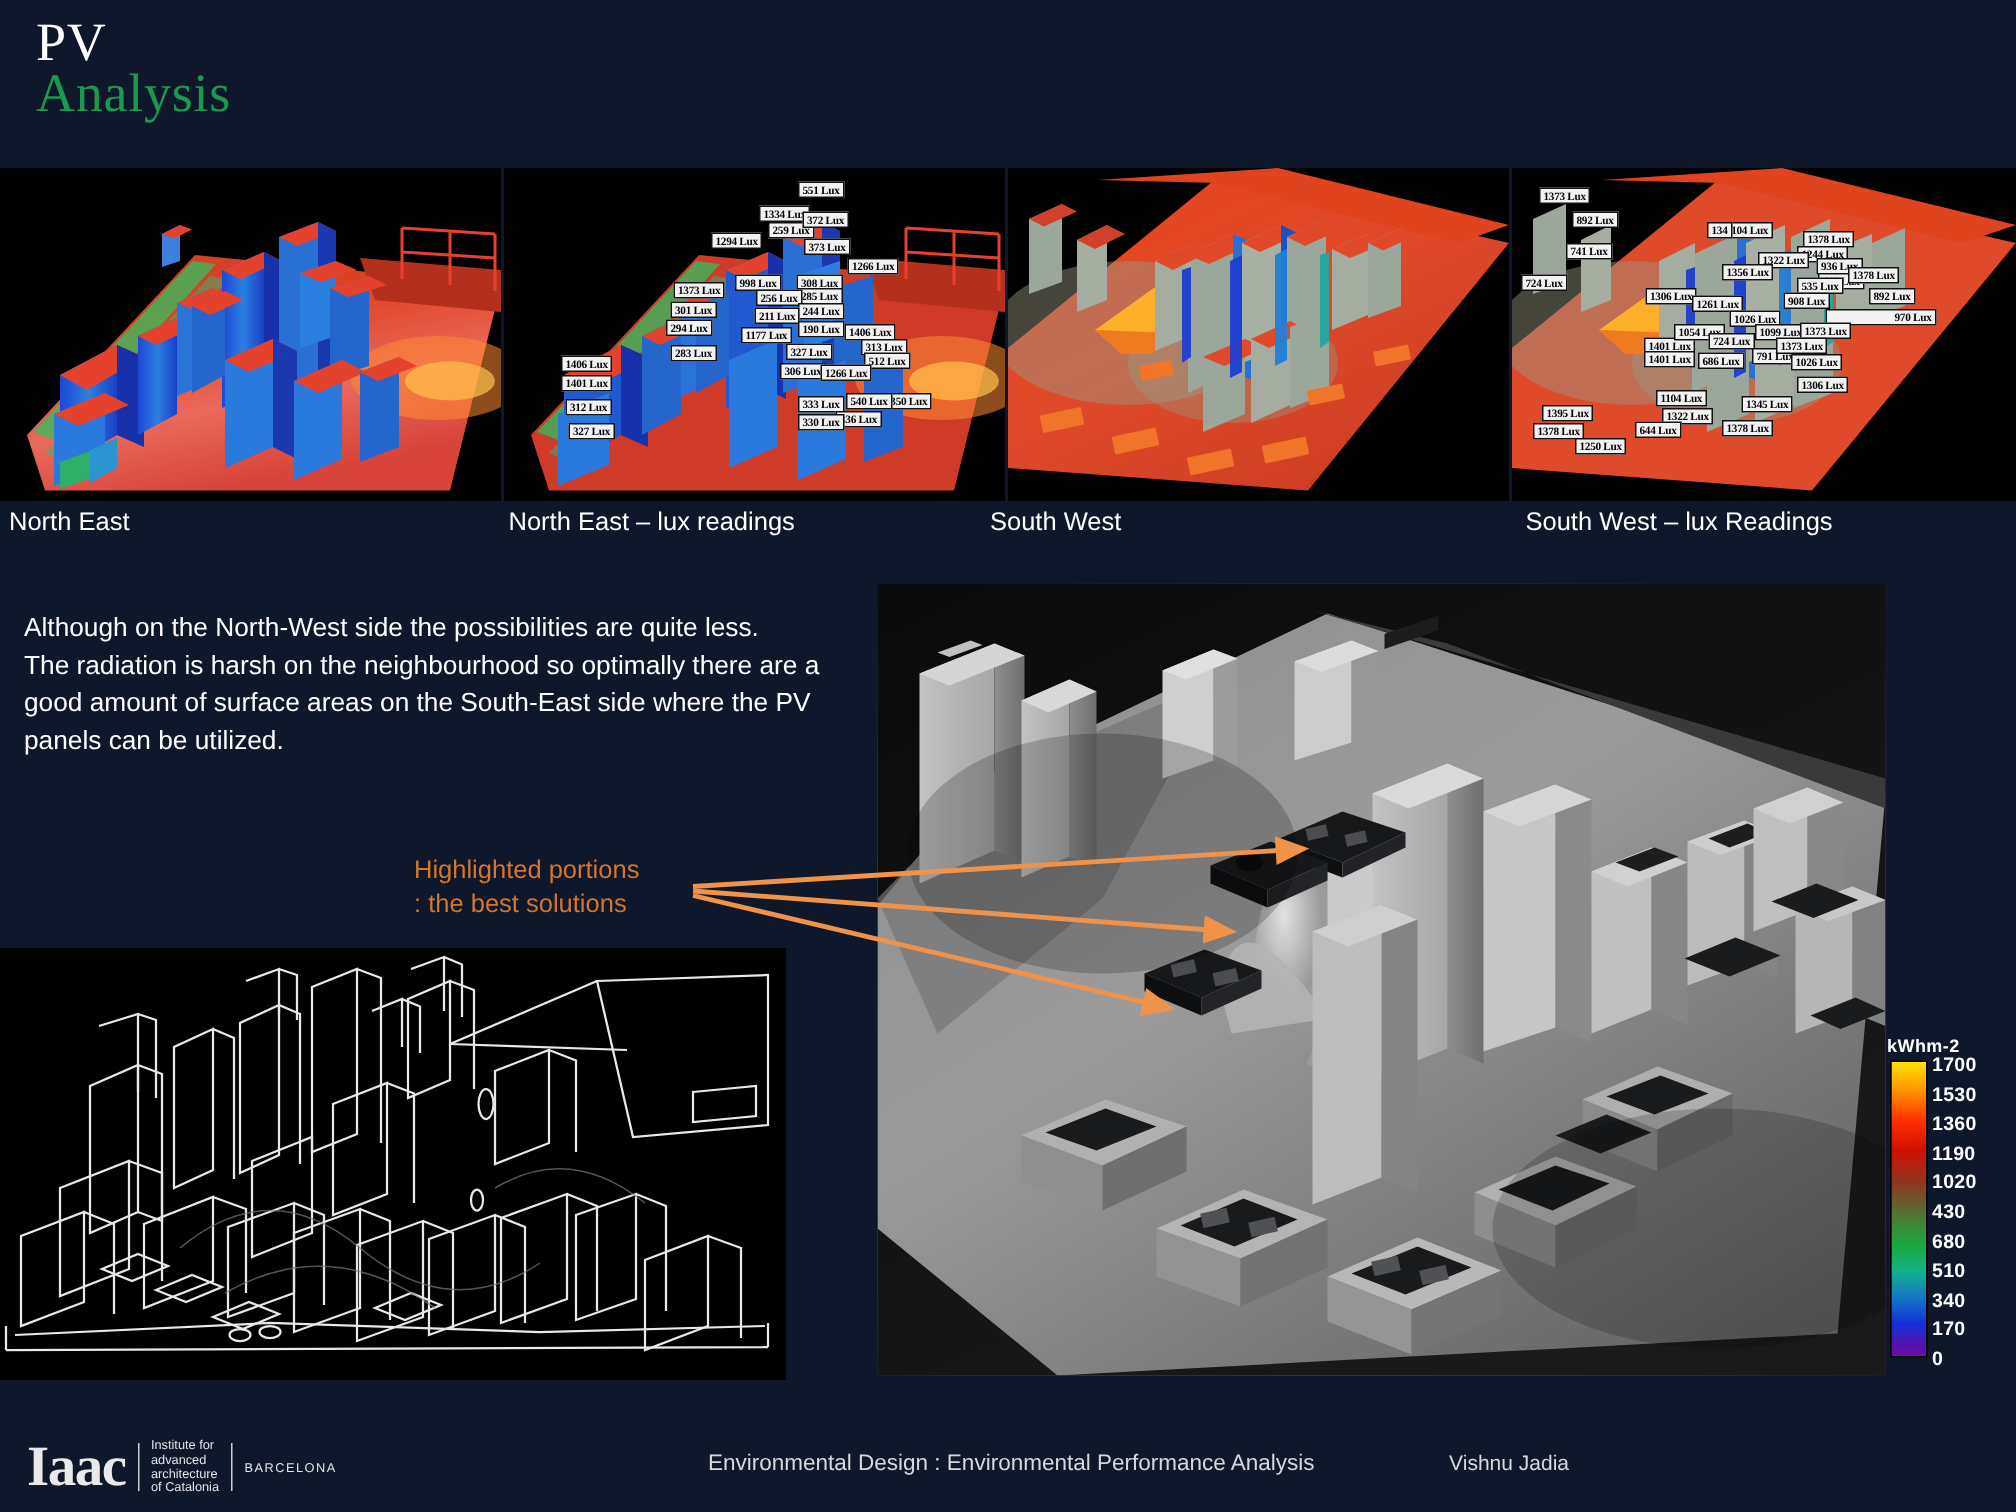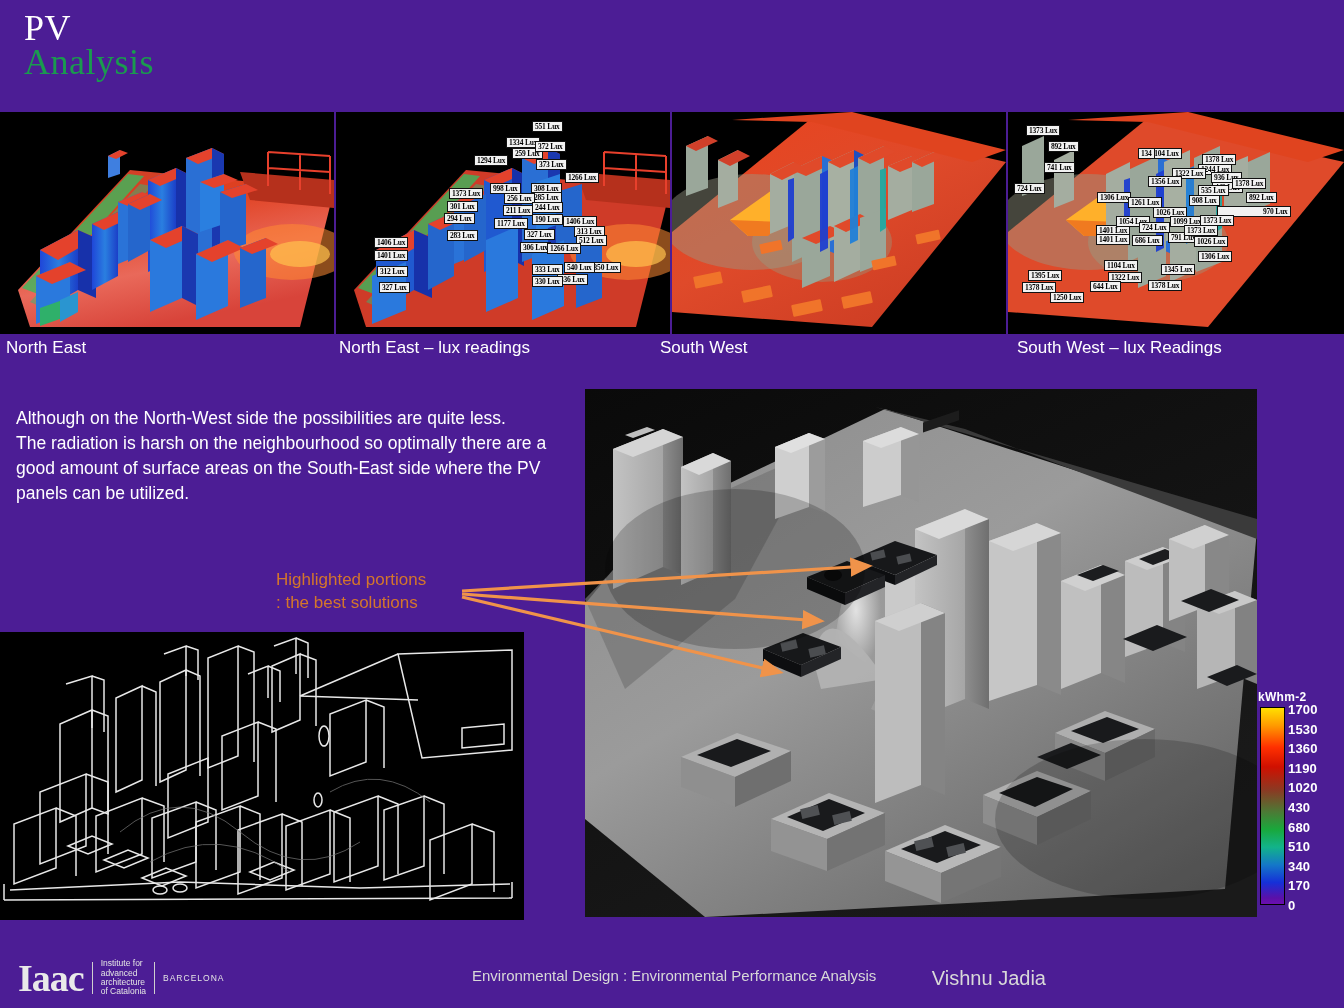--- a/index.html
+++ b/index.html
@@ -12,21 +12,21 @@
     width: 1344px;
     height: 1008px;
     overflow: hidden;
     font-family: "Liberation Sans", sans-serif;
     position: relative;
     color: #fff;
   }
   .slide {
     position: absolute;
     inset: 0;
-    background: #4c1d95;
+    background: #0f172a;
     text-decoration: underline;
   }
 
   
   .title-block {
     position: absolute;
     left: 24px;
     top: 10px;
     line-height: 1.05;
   }
@@ -254,21 +254,21 @@
     left: 472px;
     top: 17px;
     font-size: 15px;
     color: #d8d8d8;
     text-align: center;
   }
   .footer-right {
     position: absolute;
     right: 22px;
     top: 17px;
-    font-size: 20px;
+    font-size: 14px;
     color: #d8d8d8;
   }
 </style>
 </head>
 <body>
 
 <div class="slide">
 
   <div class="title-block">
     <div class="title-main">PV</div>

